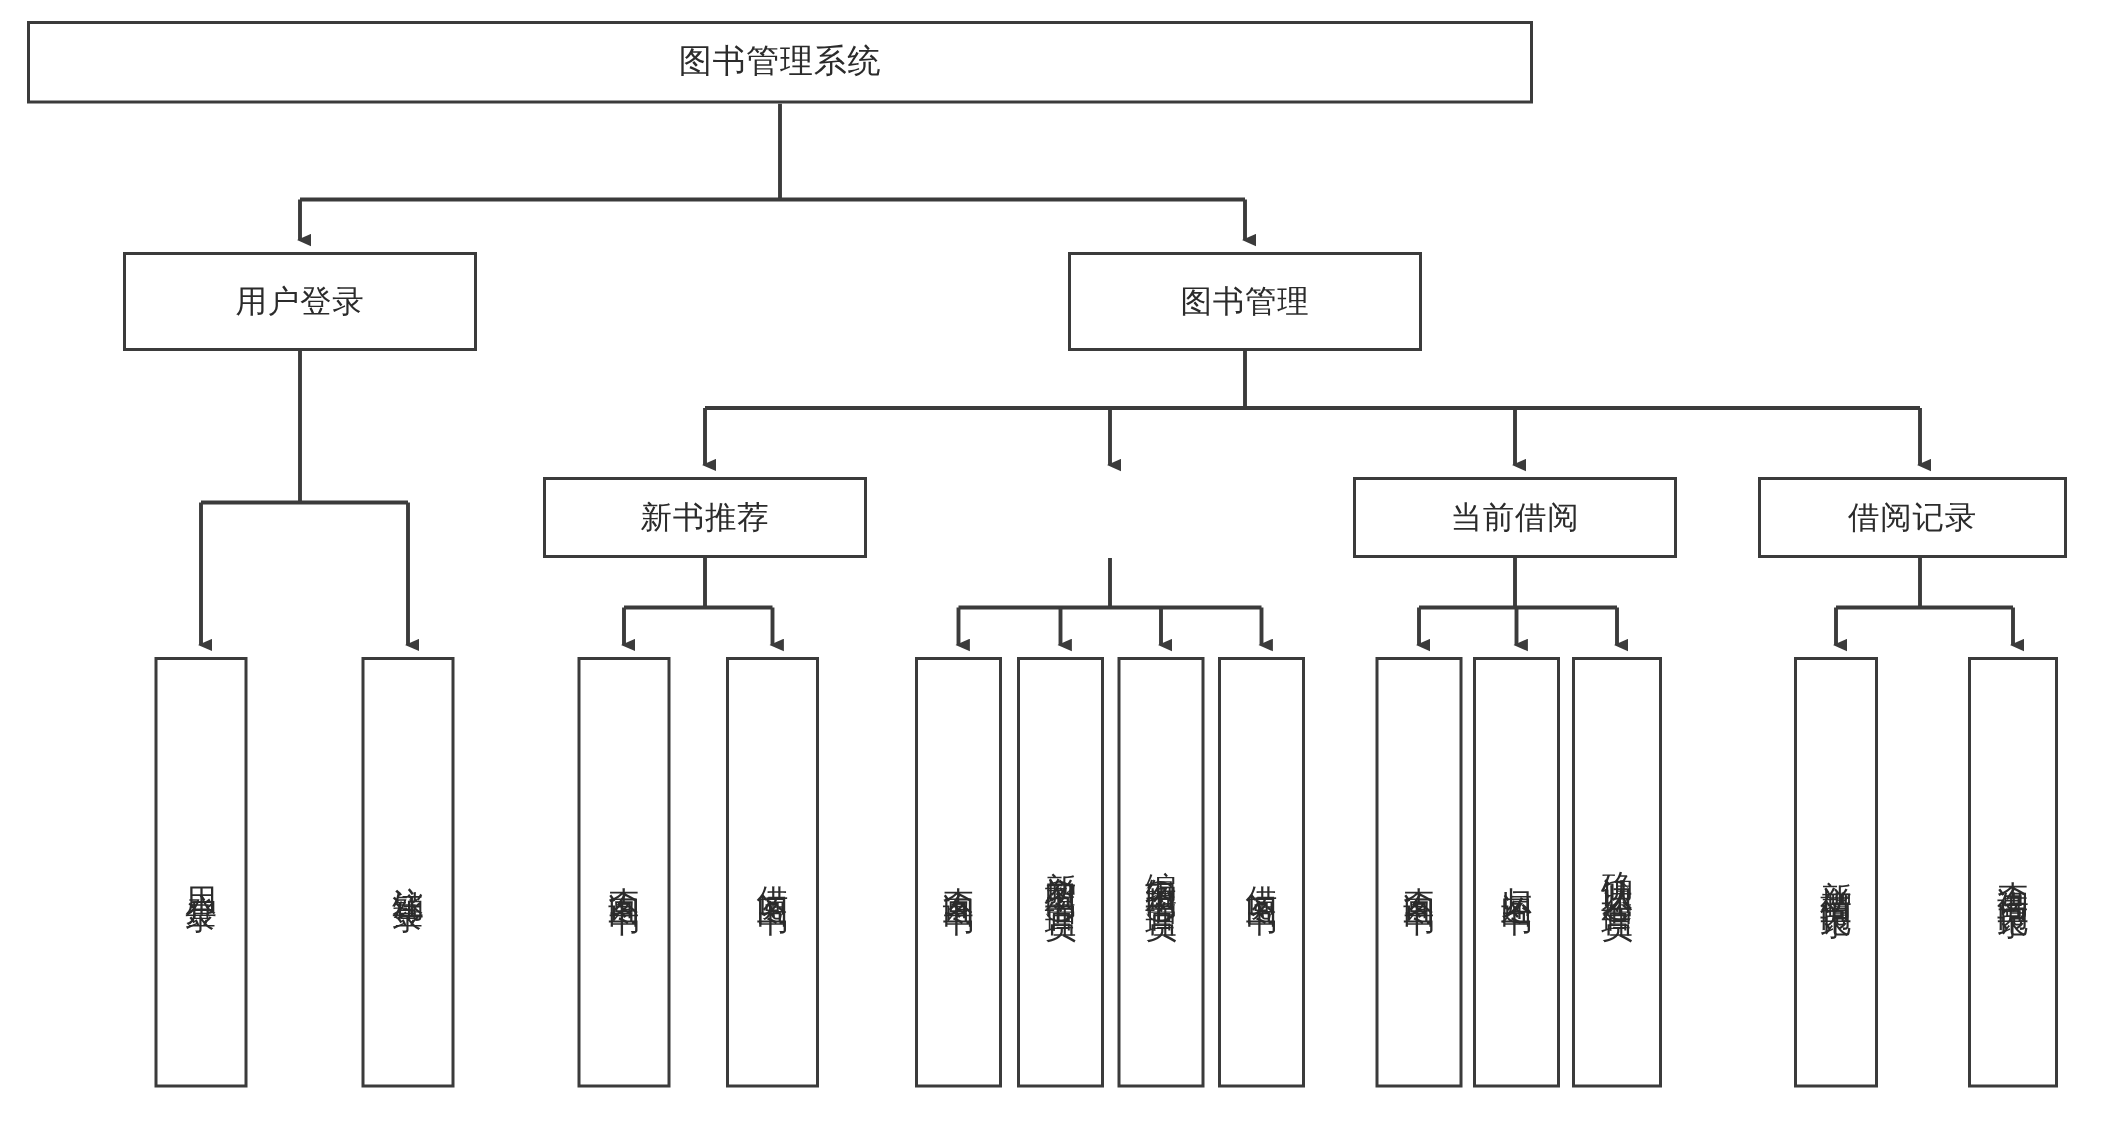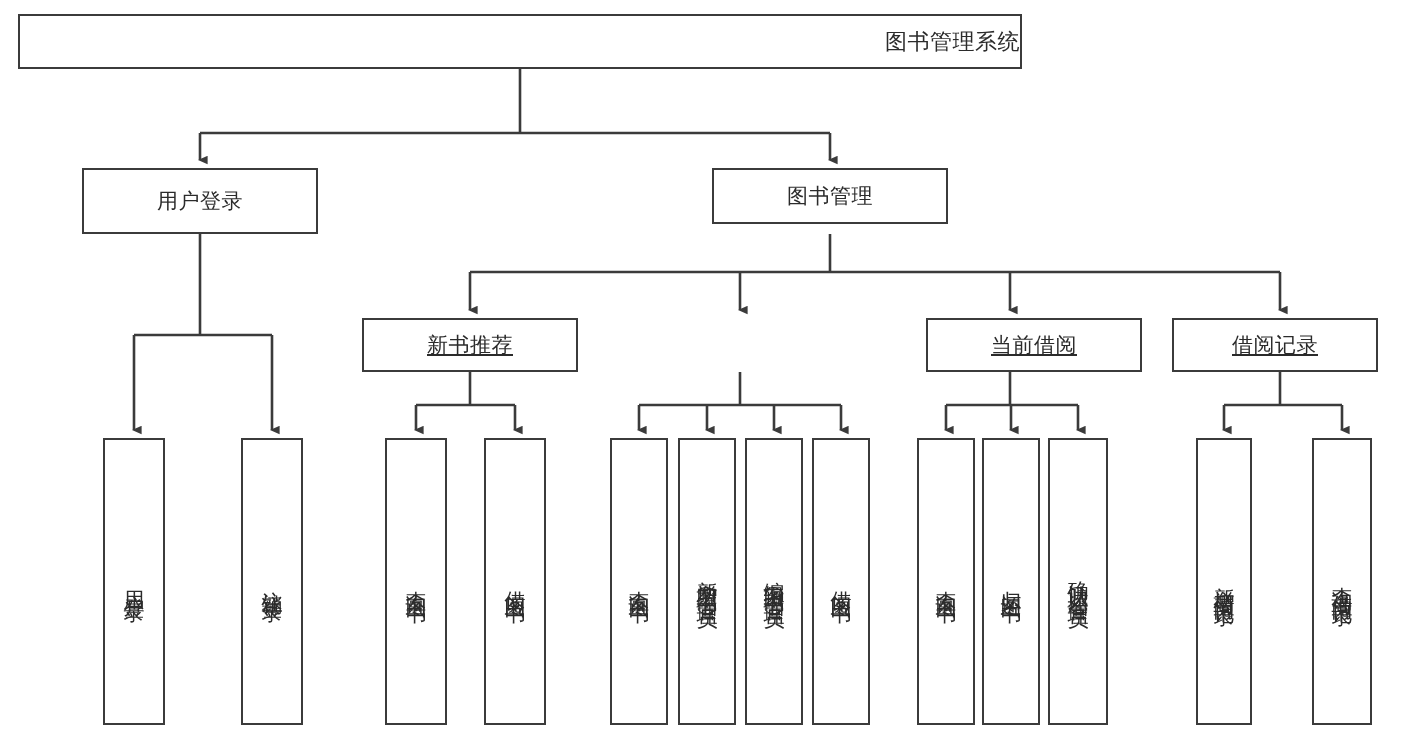--- a/index.html
+++ b/index.html
@@ -42,21 +42,21 @@
     line-height: 1.18;
     white-space: pre;
   }
   
   .node.horiz .node-label {
     font-size: 21px;
     letter-spacing: 0.5px;
   }
   .node.lvl1 .node-label { font-size: 22px; }
   .node.lvl2 .node-label { font-size: 21px; }
-  .node.lvl3 .node-label { font-size: 21px; text-decoration: underline; }
+  .node.lvl3 .node-label { font-size: 21px; }
   
   .node.vert {
     align-items: center;
     justify-content: center;
   }
   .node.vert .node-label {
     writing-mode: vertical-rl;
     text-orientation: upright;
     font-size: 21px;
     line-height: 1.05;
@@ -120,35 +120,35 @@
       <path d="M 1011 405 L 1011 430" marker-end="url(#arrowhead)"></path>
       <path d="M 1078 405 L 1078 430" marker-end="url(#arrowhead)"></path>
 
       <path d="M 1280 372 L 1280 405"></path>
       <path d="M 1224 405 L 1342 405"></path>
       <path d="M 1224 405 L 1224 430" marker-end="url(#arrowhead)"></path>
       <path d="M 1342 405 L 1342 430" marker-end="url(#arrowhead)"></path>
     </g>
   </svg>
 
-  <div class="node horiz lvl1" style="left:18px; top:14px; width:1004px; height:55px;justify-content:flex-end;">
+  <div class="node horiz lvl1" style="left:18px; top:14px; width:1004px; height:55px;">
     <span class="node-label">图书管理系统</span>
   </div>
 
   <div class="node horiz lvl2" style="left:82px; top:168px; width:236px; height:66px;">
     <span class="node-label">用户登录</span>
   </div>
-  <div class="node horiz lvl2" style="left:712px; top:168px; width:236px; height:56px;">
+  <div class="node horiz lvl2" style="left:712px; top:168px; width:236px; height:66px;">
     <span class="node-label">图书管理</span>
   </div>
 
   <div class="node horiz lvl3" style="left:362px; top:318px; width:216px; height:54px;">
     <span class="node-label">新书推荐</span>
   </div>
-  <div class="node horiz lvl3" style="left:902px; top:318px; width:216px; height:54px;margin-left:24px;">
+  <div class="node horiz lvl3" style="left:902px; top:318px; width:216px; height:54px;">
     <span class="node-label">当前借阅</span>
   </div>
   <div class="node horiz lvl3" style="left:1172px; top:318px; width:206px; height:54px;">
     <span class="node-label">借阅记录</span>
   </div>
 
   <div class="node vert" style="left:103px; top:438px; width:62px; height:287px;">
     <span class="node-label">用户登录</span>
   </div>
   <div class="node vert" style="left:241px; top:438px; width:62px; height:287px;">

